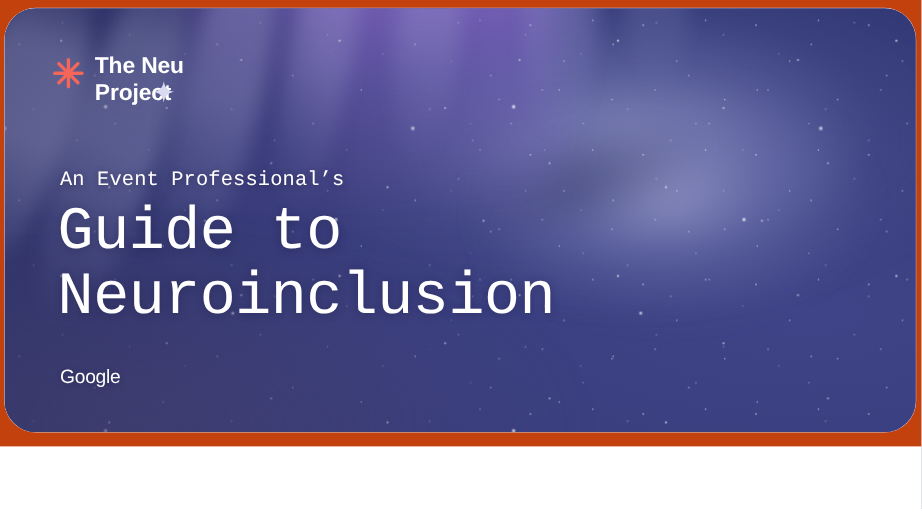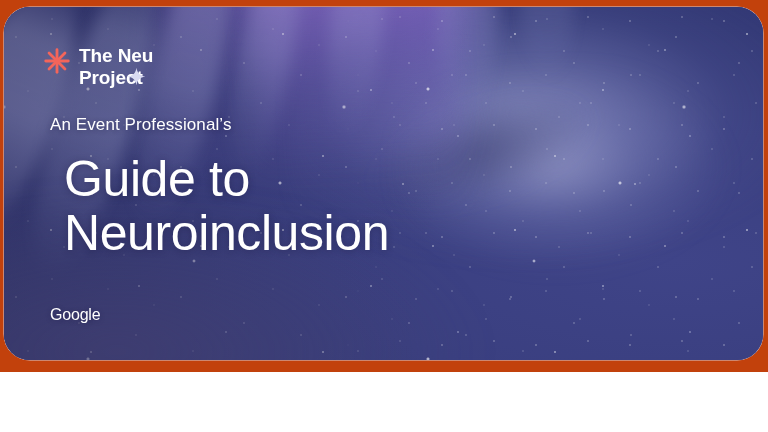--- a/index.html
+++ b/index.html
@@ -228,37 +228,38 @@
     top: 22px;
     width: 19px;
     height: 19px;
   }
 
   
   .title-block {
     position: absolute;
     left: 44px;
     bottom: 84px;
+    font-family: Liberation Mono, monospace;
   }
   .eyebrow {
     color: #ffffff;
     font-size: 17px;
     line-height: 22px;
     font-weight: normal;
     letter-spacing: 0.1px;
     margin: 0 0 6px 2px;
     text-shadow: 0 1px 5px rgba(28,26,62,0.45);
   }
   .headline {
     color: #ffffff;
     font-size: 50px;
     line-height: 54px;
     font-weight: 300;
     letter-spacing: -0.4px;
-    margin: 16px;
+    margin: 0;
     white-space: pre-line;
     text-shadow: 0 1px 7px rgba(28,26,62,0.40);
   }
 
   
   .google-mark {
     position: absolute;
     left: 46px;
     bottom: 32px;
     color: #ffffff;

